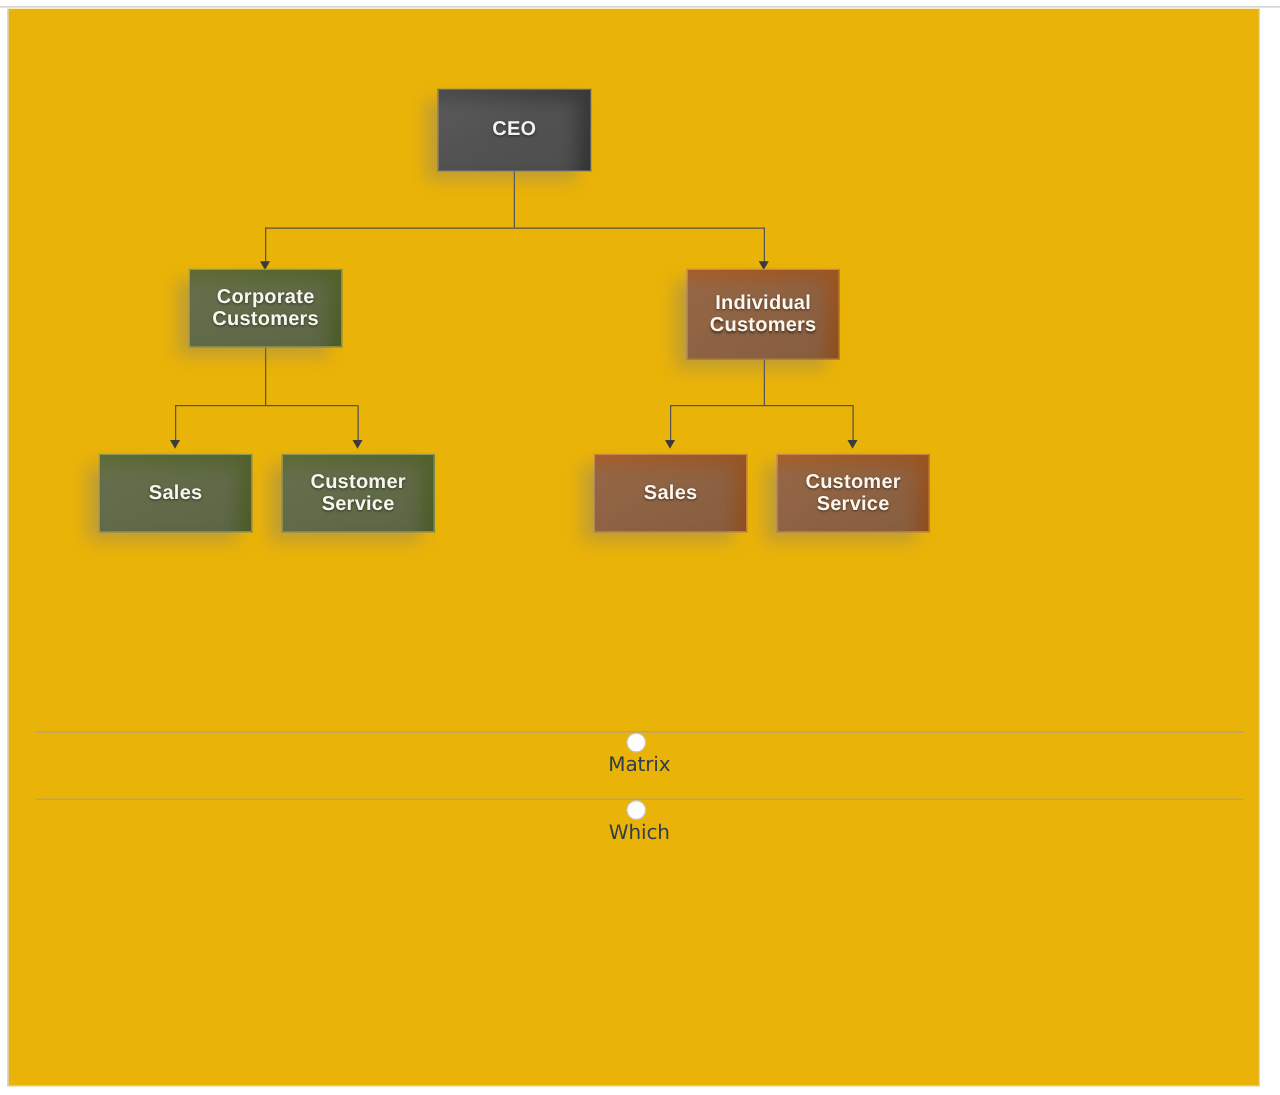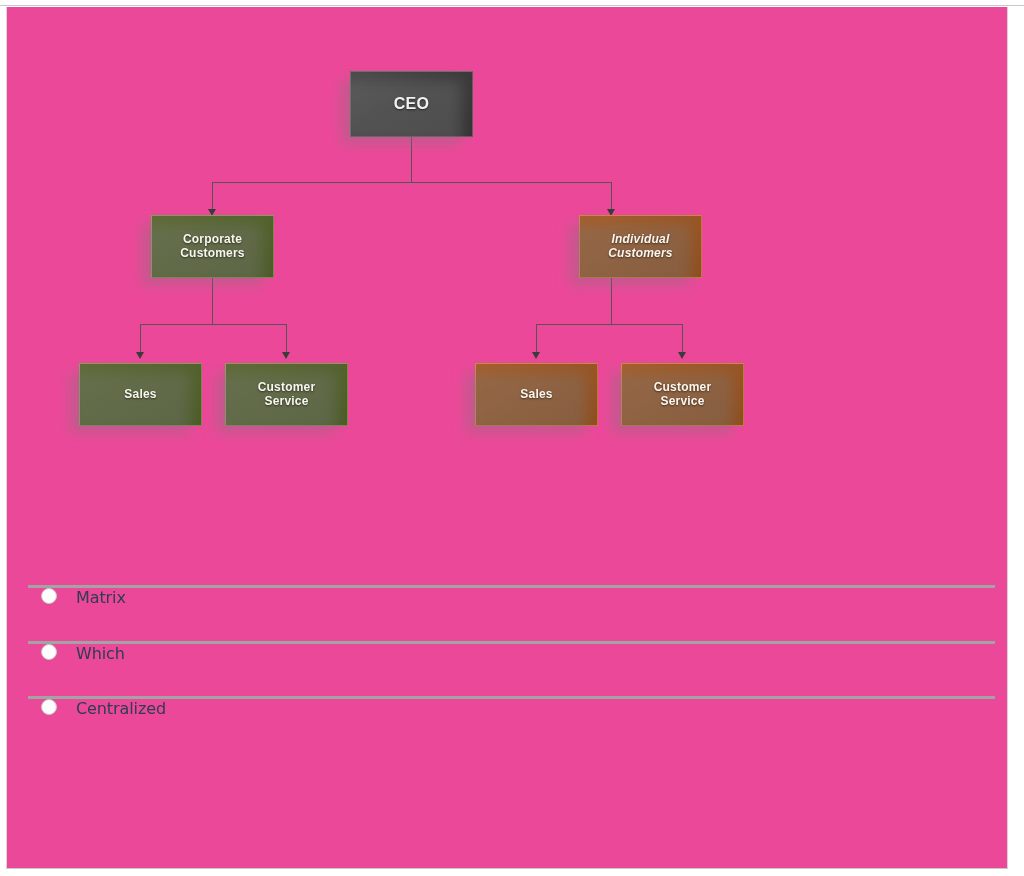--- a/index.html
+++ b/index.html
@@ -24,21 +24,21 @@
     background: #ffffff;
     border-bottom: 1px solid #c8c8c8;
     box-sizing: border-box;
   }
   .card {
     position: absolute;
     left: 6px;
     top: 7px;
     width: 1002px;
     height: 862px;
-    background: #ec4899;
+    background: #eab308;
     border-left: 1px solid #d6d6d6;
     border-right: 1px solid #d6d6d6;
     border-bottom: 1px solid #c9c9c9;
     box-sizing: border-box;
   }
 
   
   .chart {
     position: absolute;
     left: 0; top: 0;
@@ -47,21 +47,21 @@
   }
 
   .node {
     position: absolute;
     box-sizing: border-box;
     display: flex;
     align-items: center;
     justify-content: center;
     text-align: center;
     font-weight: bold;
-    font-size: 12px;
+    font-size: 16px;
     line-height: 1.12;
     letter-spacing: .2px;
     color: #ffffff;
     text-shadow: 0 1px 2px rgba(0,0,0,.55);
     z-index: 3;
   }
   .node .lbl { display: block; padding: 0 4px; }
 
   
   .node::after {
@@ -130,23 +130,25 @@
   
   .options {
     position: absolute;
     left: 21px;
     top: 578px;
     width: 967px;
   }
   .option {
     position: relative;
     display: flex;
+    align-items: center;
     height: 52.5px;
-    border-top: 3px solid #a3a3a3;
+    border-top: 1px solid #a3a3a3;
     cursor: pointer;
+    flex-direction: column;
   }
   .radio {
     width: 16px;
     height: 16px;
     border-radius: 50%;
     border: 1px solid #c3c7cb;
     background: #fdfdfd;
     margin-left: 13px;
     margin-right: 19px;
     flex: 0 0 auto;
@@ -179,21 +181,21 @@
     <div class="arrow" style="left:201px; top:202px;"></div>
     <div class="arrow" style="left:600px; top:202px;"></div>
 
     <div class="node node-green" style="left:144px; top:208px; width:123px; height:63px;">
       <span>
         <span class="lbl">Corporate</span>
         <span class="lbl">Customers</span>
       </span>
     </div>
 
-    <div class="node node-orange" style="left:572px; top:208px; width:123px; height:63px;font-style:italic;">
+    <div class="node node-orange" style="left:542px; top:208px; width:123px; height:73px;">
       <span>
         <span class="lbl">Individual</span>
         <span class="lbl">Customers</span>
       </span>
     </div>
 
     <div class="line-v" style="left:205px; top:271px; height:46px;"></div>
     <div class="line-h" style="left:133px; top:317px; width:146px;"></div>
     <div class="line-v" style="left:133px; top:317px; height:30px;"></div>
     <div class="line-v" style="left:279px; top:317px; height:30px;"></div>
@@ -235,22 +237,18 @@
     <div class="option">
       <span class="radio"></span>
       <span class="option-label">Matrix</span>
     </div>
 
     <div class="option">
       <span class="radio"></span>
       <span class="option-label">Which</span>
     </div>
 
-    <div class="option">
-      <span class="radio"></span>
-      <span class="option-label">Centralized</span>
-    </div>
 
 
 
   </div>
 
 </div>
 
 </body></html>

